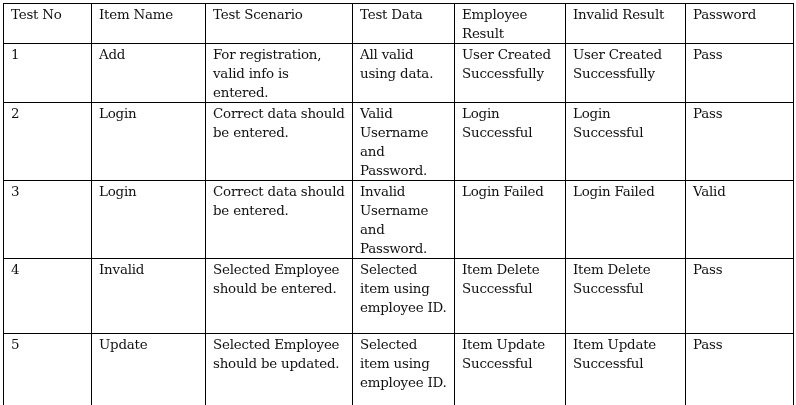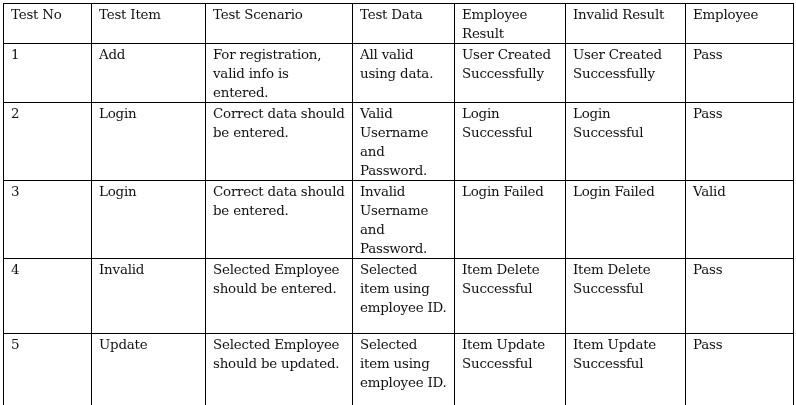--- a/index.html
+++ b/index.html
@@ -29,26 +29,26 @@
       <col style="width:114px">
       <col style="width:147px">
       <col style="width:102px">
       <col style="width:111px">
       <col style="width:120px">
       <col style="width:108px">
   </colgroup>
   <tbody>
       <tr style="height:39px">
     <td>Test No</td>
-    <td>Test Item</td>
+    <td>Item Name</td>
     <td>Test Scenario</td>
     <td>Test Data</td>
     <td>Employee Result</td>
     <td>Invalid Result</td>
-    <td>Employee</td>
+    <td>Password</td>
   </tr>
   <tr style="height:57px">
     <td>1</td>
     <td>Add</td>
     <td>For registration, valid info is entered.</td>
     <td>All valid using data.</td>
     <td>User Created Successfully</td>
     <td>User Created Successfully</td>
     <td>Pass</td>
   </tr>

